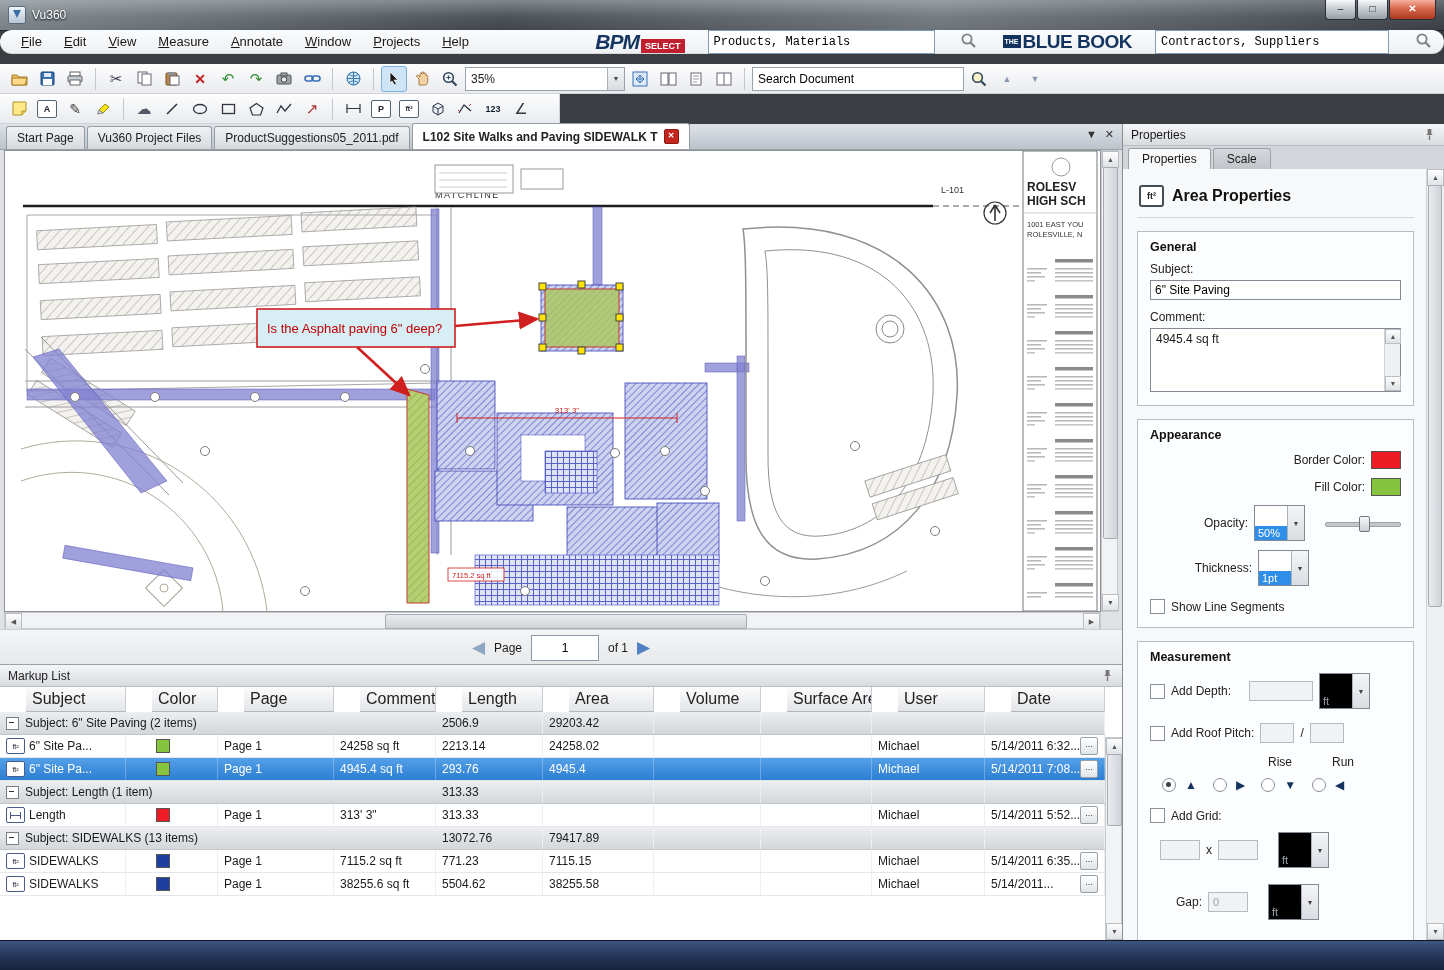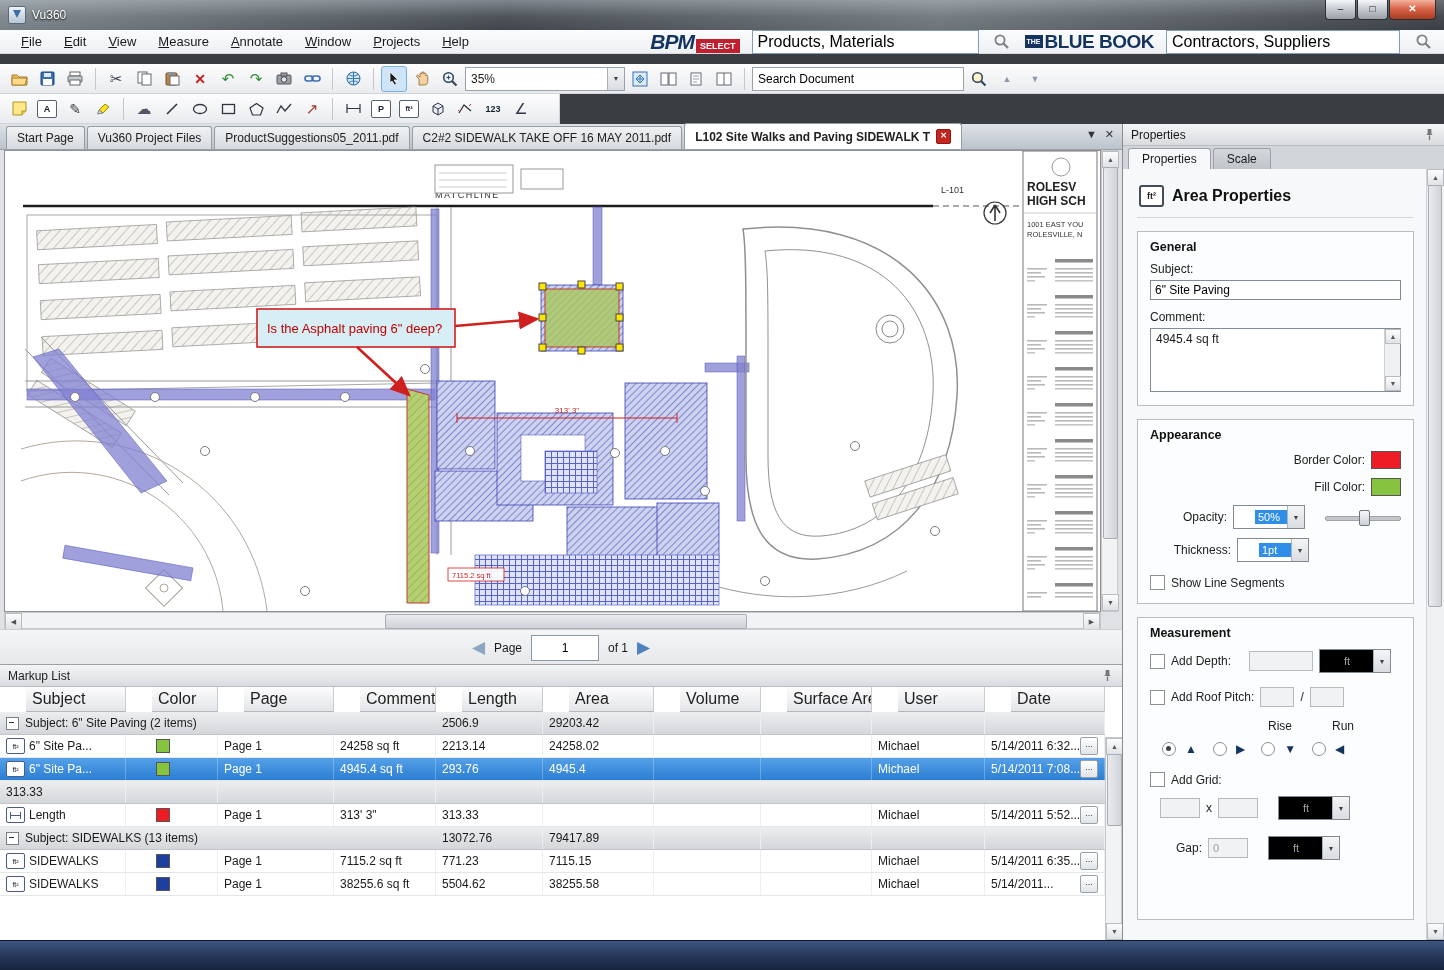--- a/index.html
+++ b/index.html
@@ -15,26 +15,26 @@
   .app-icon{width:16px;height:16px;margin:0 6px 0 8px;background:linear-gradient(#eef3f8,#b9c6d4);border:1px solid #5a6a7a;border-radius:2px;position:relative;}
   .app-icon::after{content:"";position:absolute;left:4px;top:3px;border-left:4px solid transparent;border-right:4px solid transparent;border-top:8px solid #3a6ea8;}
   .title-text{font-size:12px;text-shadow:0 1px 2px #000;}
   .win-btns{position:absolute;right:8px;top:0;display:flex;}
   .win-btn{width:29px;height:19px;border:1px solid #2b2f34;border-top:none;border-radius:0 0 4px 4px;
     background:linear-gradient(#f6f8fa,#c8cdd3 45%,#9aa0a7);color:#222;font-size:10px;line-height:17px;text-align:center;margin-left:1px;}
   .win-btn.close{width:45px;background:linear-gradient(#f5b3a0,#d9664a 45%,#a93b21);color:#fff;font-weight:bold;}
 
   
   .menubar{left:0;top:30px;width:1444px;height:24px;background:linear-gradient(#fbfcfd,#eef0f3);
-    border-bottom:1px solid #d7d9dc;display:flex;align-items:center;padding:0 10px;box-sizing:border-box;}
+    border-bottom:1px solid #d7d9dc;display:flex;align-items:center;padding:0 10px;box-sizing:border-box;border-radius:16px;}
   .menu-item{padding:5px 11px;font-size:13px;border-radius:2px;}
-  .brandbar{margin-left:auto;display:flex;align-items:center;gap:12px;}
+  .brandbar{margin-left:auto;display:flex;gap:23px;}
   .bpm-name{font-size:21px;font-weight:bold;font-style:italic;color:#14335f;letter-spacing:-1px;}
   .bpm-select{background:#c01f2f;color:#fff;font-size:9px;font-weight:bold;padding:2px 4px;margin-left:2px;}
-  .brand-input{height:22px;border:1px solid #7f9db9;font-size:16px;padding:0 5px;background:#fff;}
+  .brand-input{height:22px;border:1px solid #7f9db9;font-size:12px;padding:0 5px;background:#fff;font-family:Liberation Mono, monospace;}
   .tbb-badge{background:#14335f;color:#fff;font-size:7px;font-weight:bold;padding:3px 2px;}
   .tbb-name{font-size:19px;font-weight:bold;color:#14335f;letter-spacing:-0.5px;}
   .magbtn{width:22px;height:22px;display:flex;align-items:center;justify-content:center;border-radius:3px;}
 
   
   .toolbar{left:0;width:1444px;height:30px;background:linear-gradient(#fdfdfe,#e9ebee);
     border-bottom:1px solid #d0d3d7;display:flex;align-items:center;padding:0 6px;box-sizing:border-box;gap:2px;}
   .tb1{top:64px;} .tb2{top:94px;width:560px;border-right:1px solid #d0d3d7;}
   .tbtn{min-width:24px;height:24px;display:flex;align-items:center;justify-content:center;border-radius:3px;border:1px solid transparent;font-size:14px;}
   .tbtn.active{background:#cfe4f7;border-color:#7ab0e0;}
@@ -111,21 +111,21 @@
   .gbox{border:1px solid #b9bcc0;background:#fcfdfe;margin-top:13px;padding:8px 12px 13px;}
   .gb-title{font-weight:bold;font-size:12.5px;margin-bottom:8px;color:#111;}
   .frow{display:flex;align-items:center;margin-top:9px;gap:6px;}
   .flabel{font-size:12px;color:#222;}
   .rlabel{margin-left:auto;padding-left:20px;}
   .tinput{border:1px solid #828a93;background:#fff;height:20px;font-size:12px;padding:0 4px;box-sizing:border-box;}
   .tarea{border:1px solid #828a93;background:#fff;height:64px;position:relative;font-size:12px;padding:3px 18px 3px 5px;box-sizing:border-box;}
   .ta-scroll{position:absolute;right:0;top:0;bottom:0;width:15px;background:#eef0f2;border-left:1px solid #cfd3d7;}
   .ta-scroll .sarrow{width:14px;height:13px;}
   .colorbtn{width:28px;height:16px;border:1px solid #555;}
-  .cmb{display:inline-flex;align-items:center;border:1px solid #828a93;background:#fff;height:24px;box-sizing:border-box;padding-left:21px;}
+  .cmb{display:inline-flex;align-items:flex-end;border:1px solid #828a93;background:#fff;height:36px;box-sizing:border-box;}
   .cmb .cval{padding:1px 3px;font-size:11px;min-width:26px;}
   .cmb.hl .cval{background:#2f8fe8;color:#fff;}
   .cmb .arr{width:16px;height:100%;border-left:1px solid #aab2ba;background:linear-gradient(#f4f5f7,#d9dce1);display:flex;align-items:center;justify-content:center;font-size:7px;color:#444;}
   .cmb.dis{background:#000000;}
   .cmb.dis .cval{color:#9aa0a6;}
   .slider{width:76px;height:18px;position:relative;margin-left:14px;}
   .slider::before{content:"";position:absolute;left:0;right:0;top:8px;height:3px;background:#c3c7cb;border:1px solid #9ea3a8;border-radius:2px;}
   .sl-thumb{position:absolute;left:34px;top:2px;width:9px;height:14px;background:linear-gradient(#f7f8fa,#ccd1d7);border:1px solid #70767d;border-radius:2px;}
   .cb{width:13px;height:13px;border:1px solid #8a9098;background:#fff;flex:0 0 auto;}
   .rb{width:12px;height:12px;border:1px solid #8a9098;border-radius:50%;background:#fff;position:relative;flex:0 0 auto;}
@@ -379,23 +379,20 @@
 
 <div class="abs tabbar">
   <div class="tab">
       <span>Start Page</span>
     </div>
   <div class="tab">
       <span>Vu360 Project Files</span>
     </div>
   <div class="tab">
       <span>ProductSuggestions05_2011.pdf</span>
-    </div>
-  <div class="tab">
-      <span>C2#2  SIDEWALK TAKE OFF 16 MAY 2011.pdf</span>
     </div>
   <div class="tab active">
     <span>L102 Site Walks and Paving SIDEWALK T</span>
     <span class="tab-close">✕</span>
   </div>
   <div class="tabctl">
     <span>▼</span>
     <span>✕</span>
   </div>
 </div>
@@ -672,20 +669,24 @@
     <div class="c"></div>
       <div class="c"></div>
     <div class="c">Michael</div>
     <div class="c">
         <span>5/14/2011 7:08...</span>
         <span class="dots">...</span>
       </div>
   </div>
 
   <div class="mkcols mk-g">
+    <div class="gc">
+        <span class="minusbox"></span>
+        <span>Subject: Length (1 item)</span>
+      </div>
     <div class="c">313.33</div>
     <div class="c"></div>
     <div class="c"></div>
       <div class="c"></div>
       <div class="c"></div>
       <div class="c"></div>
   </div>
   <div class="mkcols mk-r">
     <div class="c">
         <span class="mki">

